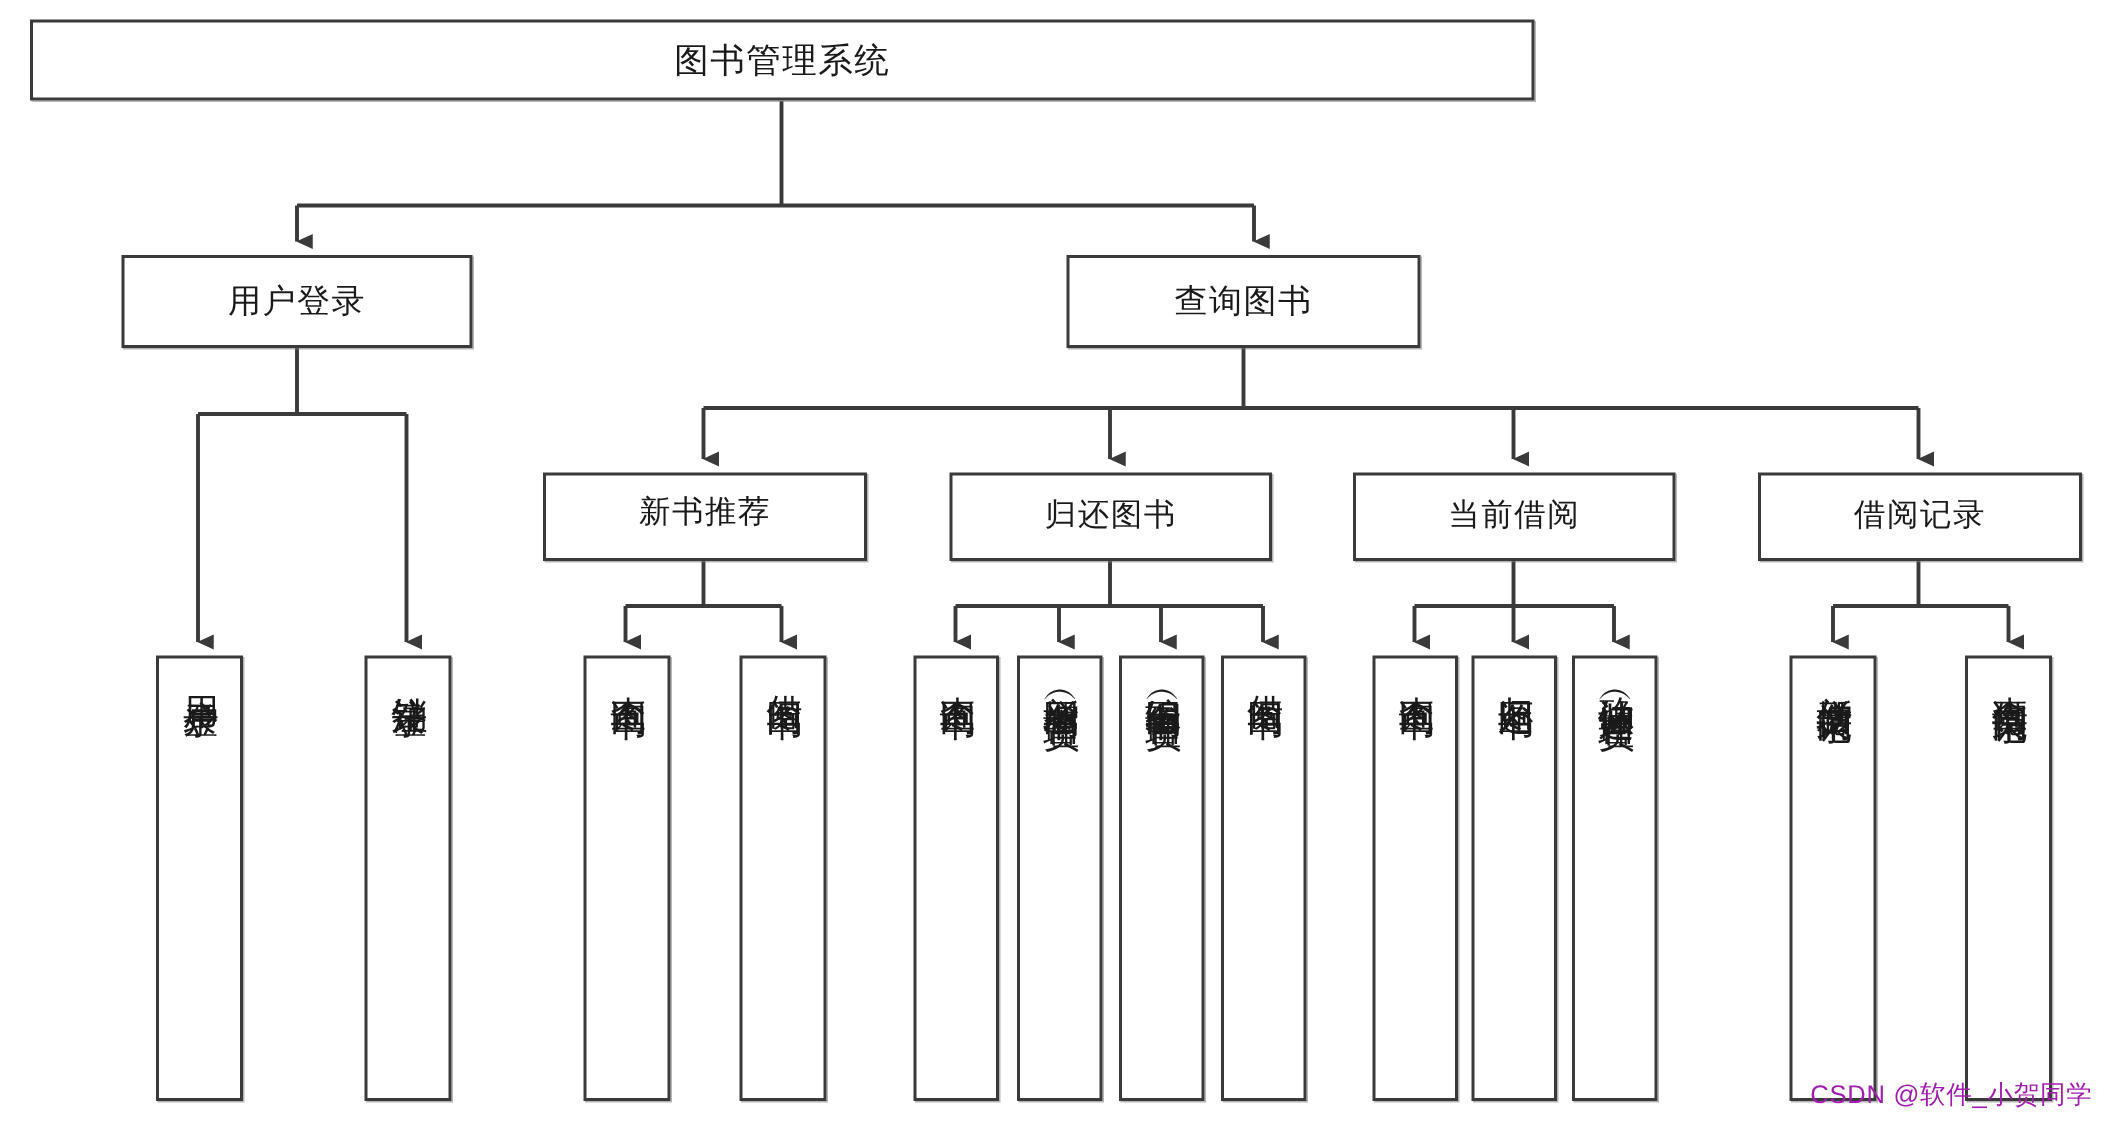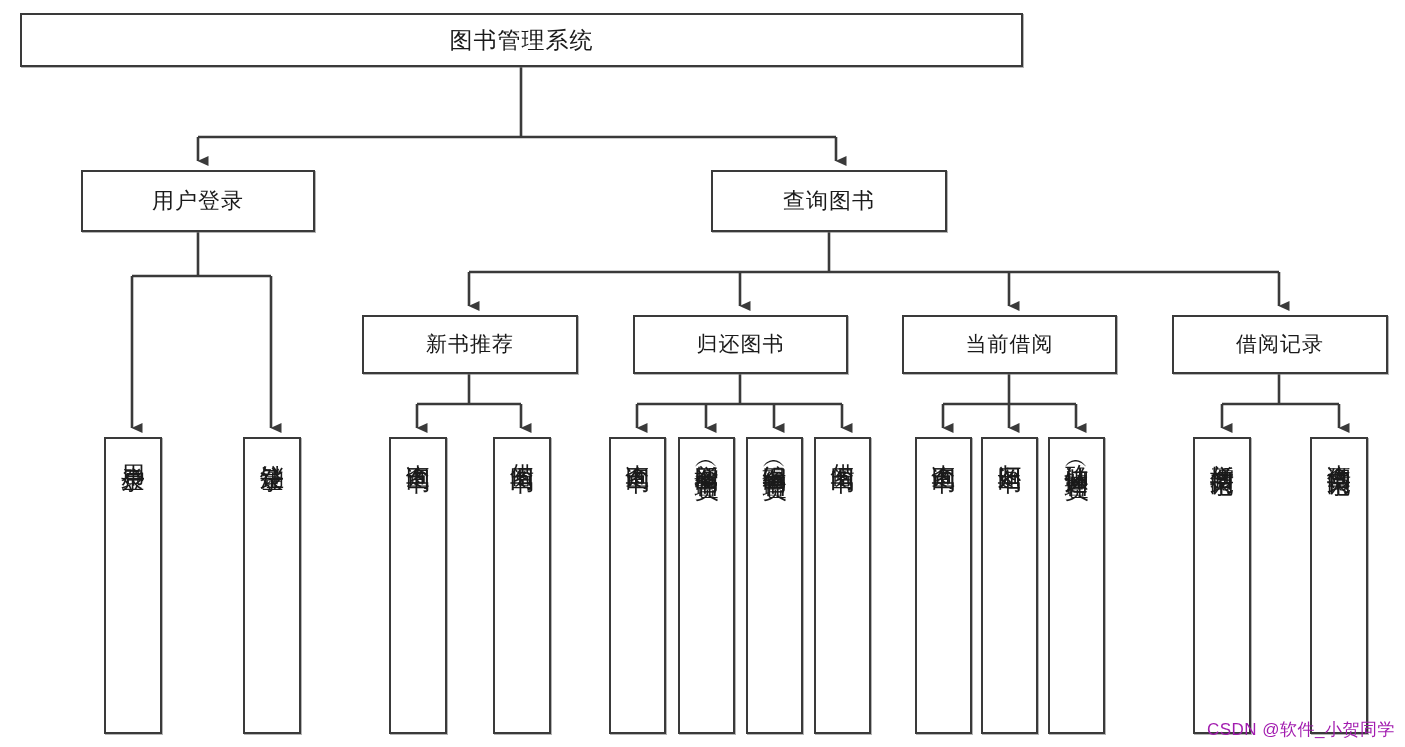--- a/index.html
+++ b/index.html
@@ -119,21 +119,21 @@
     <span class="lbl">图书管理系统</span>
   </div>
 
   <div class="node l1" style="left:81px;top:170px;width:234px;height:62px;">
     <span class="lbl">用户登录</span>
   </div>
   <div class="node l1" style="left:711px;top:170px;width:236px;height:62px;">
     <span class="lbl">查询图书</span>
   </div>
 
-  <div class="node l2" style="left:362px;top:315px;width:216px;height:59px;">
+  <div class="node l2" style="left:362px;top:315px;width:216px;height:59px;font-family:Liberation Mono, monospace;">
     <span class="lbl">新书推荐</span>
   </div>
   <div class="node l2" style="left:633px;top:315px;width:215px;height:59px;">
     <span class="lbl">归还图书</span>
   </div>
   <div class="node l2" style="left:902px;top:315px;width:215px;height:59px;">
     <span class="lbl">当前借阅</span>
   </div>
   <div class="node l2" style="left:1172px;top:315px;width:216px;height:59px;">
     <span class="lbl">借阅记录</span>

